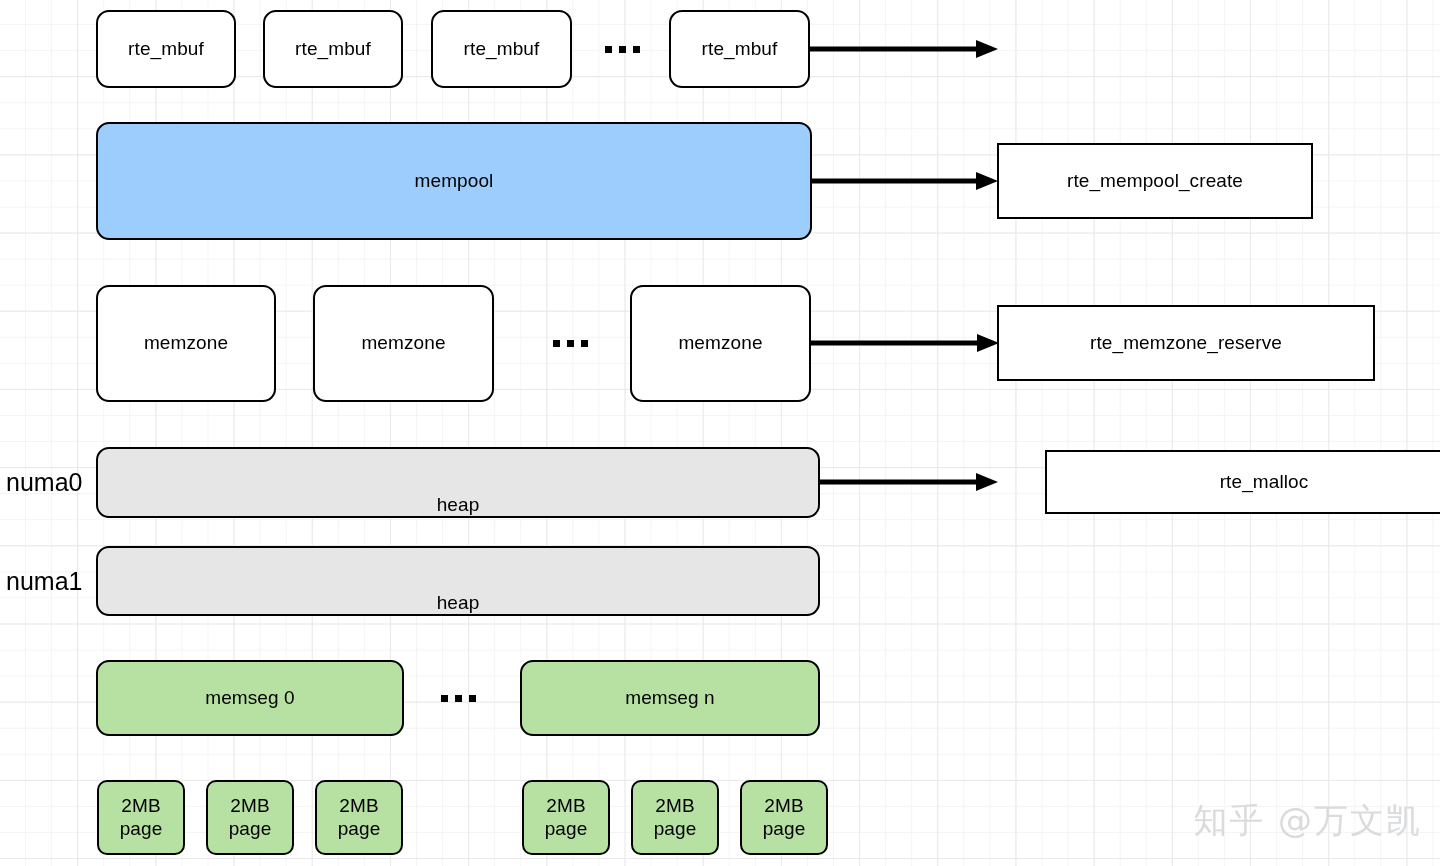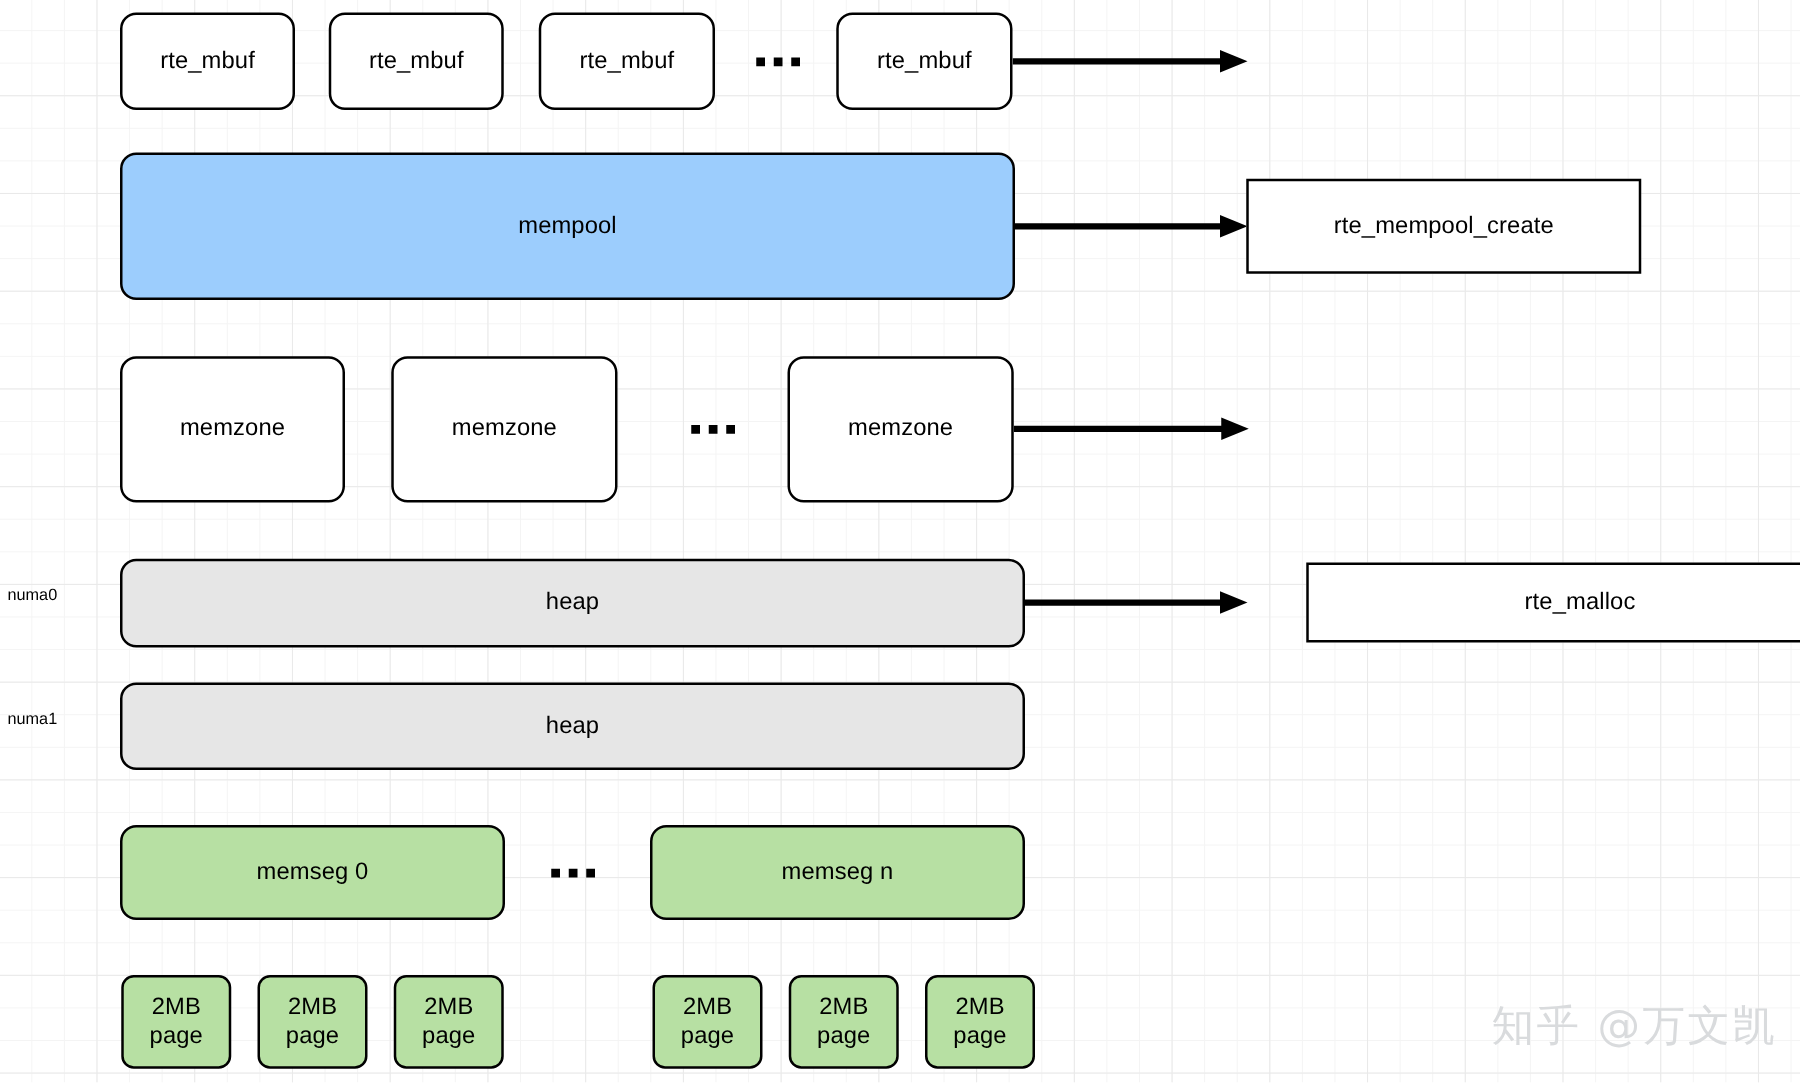--- a/index.html
+++ b/index.html
@@ -39,21 +39,21 @@
     background: #ffffff;
     font-size: 19px;
     line-height: 1.18;
     letter-spacing: 0.1px;
   }
   .rounded   { border-radius: 13px; }
   .rounded-sm{ border-radius: 10px; }
   .sharp     { border-radius: 0; }
 
   .fill-blue  { background: #9ccdfd; }
-  .fill-gray  { background: #e6e6e6; }
+  .fill-gray  { background: #e6e6e6; align-items: flex-end; }
   .fill-green { background: #b7e0a3; }
   .fill-white { background: #ffffff; text-align: center; }
 
   .ellipsis {
     position: absolute;
     display: flex;
     align-items: center;
     justify-content: center;
     gap: 7px;
     color: #000;
@@ -61,21 +61,22 @@
   .ellipsis i {
     display: block;
     width: 7px;
     height: 7px;
     background: #000;
   }
 
   .side-label {
     position: absolute;
     display: flex;
-    font-size: 13px;
+    align-items: center;
+    font-size: 25px;
     color: #000;
     white-space: nowrap;
   }
 
   .arrow {
     position: absolute;
     height: 22px;
     display: block;
   }
 
@@ -155,20 +156,23 @@
 
   <div class="node rounded fill-white" style="left:630px; top:285px; width:181px; height:117px;">
     <span>memzone</span>
   </div>
 
   <svg class="arrow" style="left:811px; top:332px; width:192px; height:22px;" viewBox="0 0 192 22">
     <line x1="0" y1="11" x2="168" y2="11" stroke="#000" stroke-width="5"></line>
     <polygon points="166,2 188,11 166,20" fill="#000"></polygon>
   </svg>
 
+  <div class="node sharp fill-white" style="left:997px; top:305px; width:378px; height:76px;">
+    <span>rte_memzone_reserve</span>
+  </div>
 
   <div class="side-label" style="left:6px; top:468px; height:28px;">
     <span>numa0</span>
   </div>
 
   <div class="node rounded fill-gray" style="left:96px; top:447px; width:724px; height:71px;">
     <span>heap</span>
   </div>
 
   <svg class="arrow" style="left:820px; top:471px; width:182px; height:22px;" viewBox="0 0 182 22">

